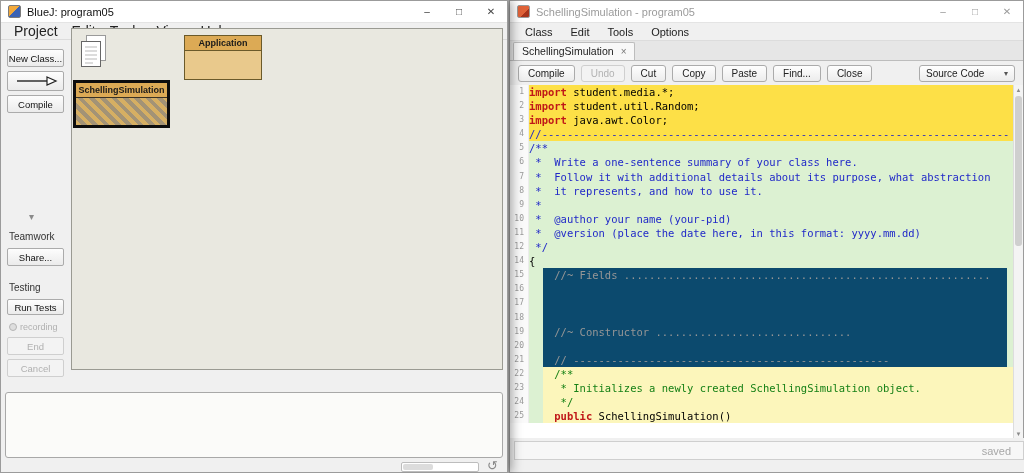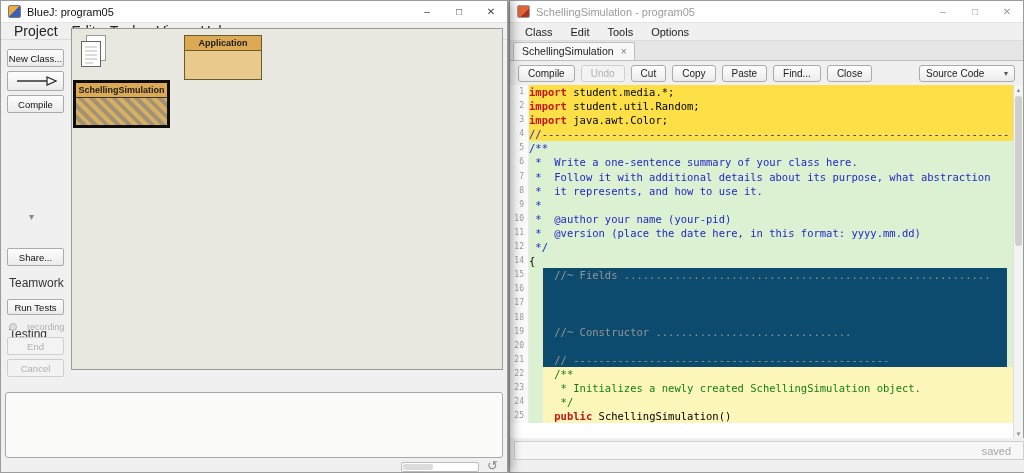--- a/index.html
+++ b/index.html
@@ -22,23 +22,23 @@
 
   .menubar { height:17px; display:flex; align-items:center; padding-left:6px; background:#f0f0f0; border-bottom:1px solid #dcdcdc; }
   .menu-item { font-size:14px; color:#222; padding:0 7px; }
   #win-right .menubar { height:18px; }
   #win-right .menu-item { font-size:11px; padding:0 9px; }
 
   
   .btn { position:absolute; left:6px; width:57px; height:18px; display:flex; align-items:center; justify-content:center;
          font-size:9.5px; color:#111; background:linear-gradient(#fdfdfd,#ebebeb); border:1px solid #ababab; border-radius:2px; }
   .btn.disabled { color:#b0b0b0; background:#f3f3f3; border-color:#cfcfcf; }
-  .side-label { position:absolute; left:8px; font-size:12px; color:#333;margin-top:45px; }
+  .side-label { position:absolute; left:8px; font-size:10px; color:#333; }
   .caret { position:absolute; left:28px; top:210px; font-size:10px; color:#8a8a8a; }
-  .recording-row { position:absolute; left:8px; top:321px; display:flex; align-items:center; gap:10px; }
+  .recording-row { position:absolute; left:8px; top:321px; display:flex; align-items:center; gap:3px; }
   .rec-dot { width:8px; height:8px; border-radius:50%; background:#dedede; border:1px solid #b5b5b5; }
   .rec-label { font-size:9px; color:#b0b0b0; }
 
   
   .canvas { position:absolute; left:70px; top:27px; width:432px; height:342px; background:#e9e8e0; border:1px solid #9a9a92; }
   .note-icon { position:absolute; left:8px; top:6px; }
   .uml-class { position:absolute; border:1px solid #6b5a2a; }
   .uml-head { height:15px; background:#dcaa55; border-bottom:1px solid #6b5a2a; display:flex; align-items:center; justify-content:center;
               font-size:9px; font-weight:bold; color:#1a1a1a; white-space:nowrap; overflow:hidden; }
   #class-application { left:112px; top:6px; width:78px; height:45px; background:#e9c98c; }

